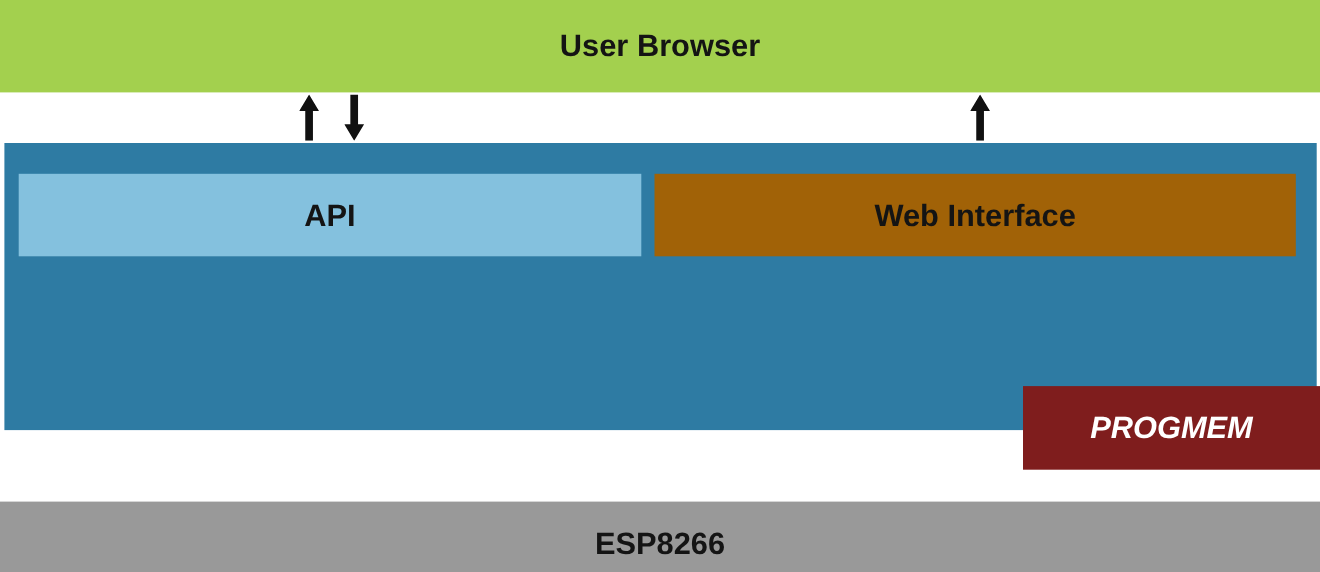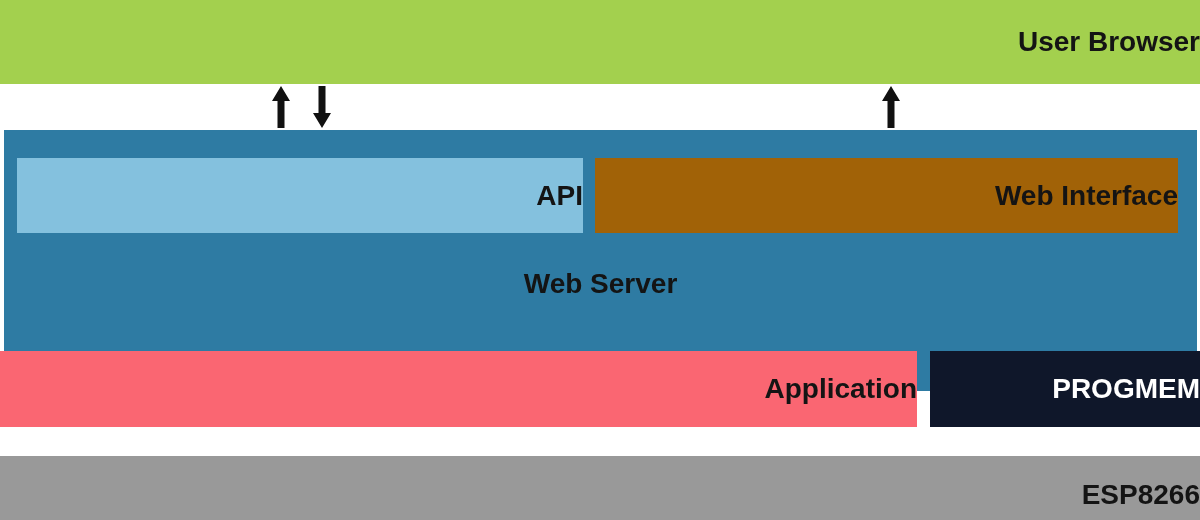--- a/index.html
+++ b/index.html
@@ -12,21 +12,21 @@
     position: relative;
     width: 1200px;
     height: 520px;
     background: #ffffff;
     overflow: hidden;
   }
   .block {
     position: absolute;
     display: flex;
     align-items: center;
-    justify-content: flex-end;
+    justify-content: center;
     box-sizing: border-box;
   }
   .label {
     font-size: 28px;
     font-weight: 700;
     color: #141414;
     white-space: nowrap;
   }
   
   #user-browser   { left: 0;     top: 0;     width: 1200px; height: 84px;  }
@@ -85,30 +85,24 @@
   <div class="block" id="web-server" style="background-color: rgb(46, 123, 163);">
 
     <div class="block" id="api-box" style="background-color: rgb(132, 193, 222);">
       <span class="label">API</span>
     </div>
 
     <div class="block" id="web-interface" style="background-color: #a16207;">
       <span class="label">Web Interface</span>
     </div>
 
-    <div id="web-server-label-row">
-      <span class="label">Web Server</span>
-    </div>
   </div>
 
-  <div class="block" id="application" style="background-color: rgb(250, 102, 114);">
-    <span class="label">Application</span>
-  </div>
 
-  <div class="block" id="progmem" style="background-color: #0f172a;">
+  <div class="block" id="progmem" style="background-color: #7f1d1d; font-style: italic;">
     <span class="label">PROGMEM</span>
   </div>
 
   <div class="block" id="esp8266" style="background-color: rgb(153, 153, 153);">
     <span class="label">ESP8266</span>
   </div>
 
 </div>
 
 </body></html>

